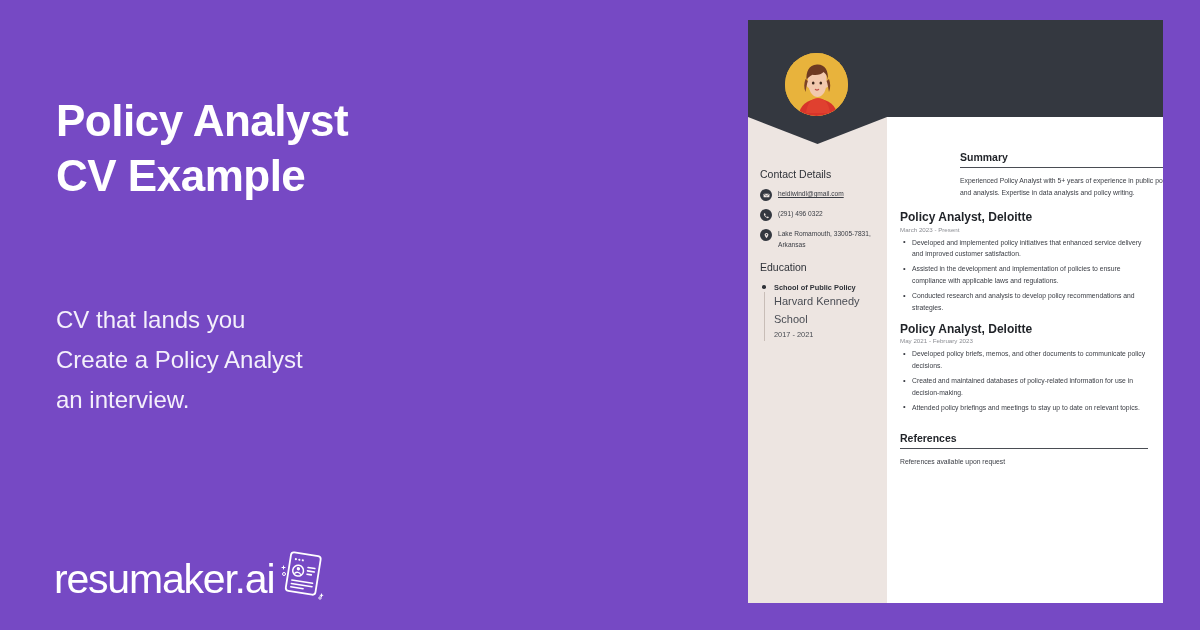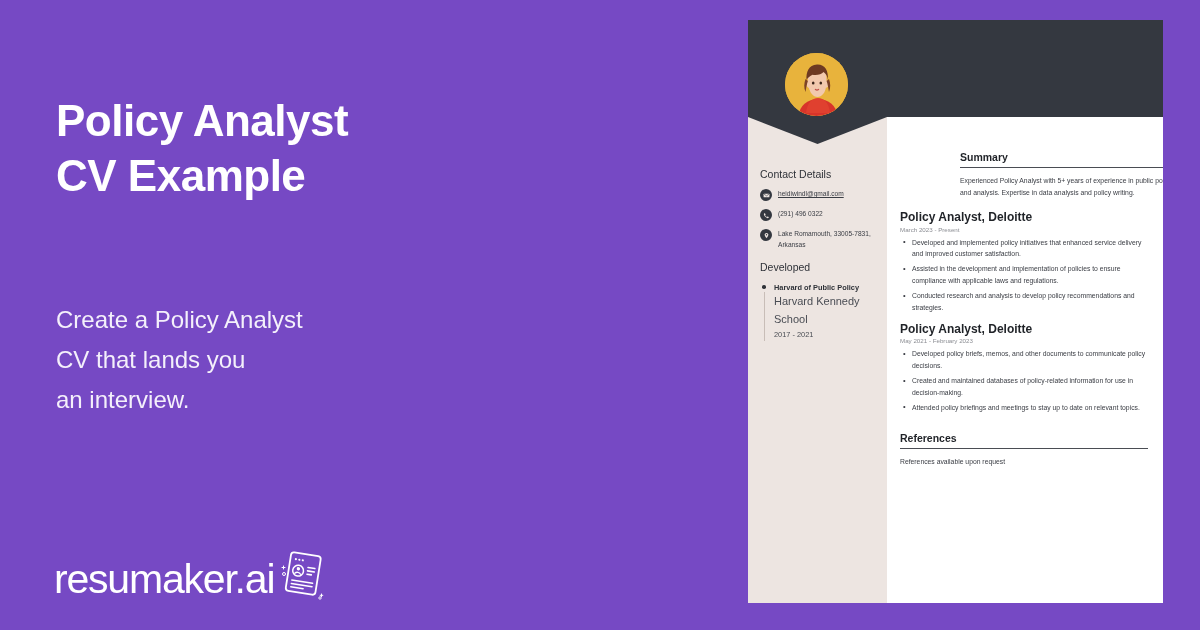--- a/index.html
+++ b/index.html
@@ -125,22 +125,22 @@
 <body>
 
 <div class="promo">
 
   <div class="promo-headline">
     <div>Policy Analyst</div>
     <div>CV Example</div>
   </div>
 
   <div class="promo-sub">
+    <div>CV that lands you</div>
     <div>Create a Policy Analyst</div>
-    <div>CV that lands you</div>
     <div>an interview.</div>
   </div>
 
   <div class="logo">
     <span class="logo-word">resumaker.ai</span>
     <span class="logo-mark">
       <svg viewBox="0 0 46 50" width="46" height="50" fill="none">
         <g transform="rotate(9 23 25)">
           <rect x="8" y="4" width="30" height="39" rx="3" stroke="#ffffff" stroke-width="1.8"></rect>
           <circle cx="13.5" cy="10.5" r="1.1" fill="#ffffff"></circle>
@@ -221,28 +221,28 @@
         <svg viewBox="0 0 12 12" width="7" height="7">
             <path d="M6 1.5c-1.8 0-3.2 1.4-3.2 3.2C2.8 7 6 10.5 6 10.5S9.2 7 9.2 4.7C9.2 2.9 7.8 1.5 6 1.5z" fill="#ede5e1"></path>
             <circle cx="6" cy="4.6" r="1.2" fill="#343840"></circle>
           </svg>
       </span>
       <span class="c-txt">Lake Romamouth, 33005-7831, Arkansas</span>
     </div>
   </div>
 
   <div class="side-block" style="top:241px;">
-    <div class="side-h">Developed</div>
+    <div class="side-h">Education</div>
     <div class="edu-item">
       <span class="edu-bullet-col">
         <span class="edu-dot"></span>
         <span class="edu-line"></span>
       </span>
       <span>
-        <div class="edu-deg">Harvard of Public Policy</div>
+        <div class="edu-deg">School of Public Policy</div>
         <div class="edu-sch">Harvard Kennedy School</div>
         <div class="edu-yr">2017 - 2021</div>
       </span>
     </div>
   </div>
 
 
   <div class="main-block" style="top:131px; left:164px;margin-left:48px;">
     <div class="main-h">Summary</div>
     <div class="para">Experienced Policy Analyst with 5+ years of experience in public policy research and analysis. Expertise in data analysis and policy writing.</div>

